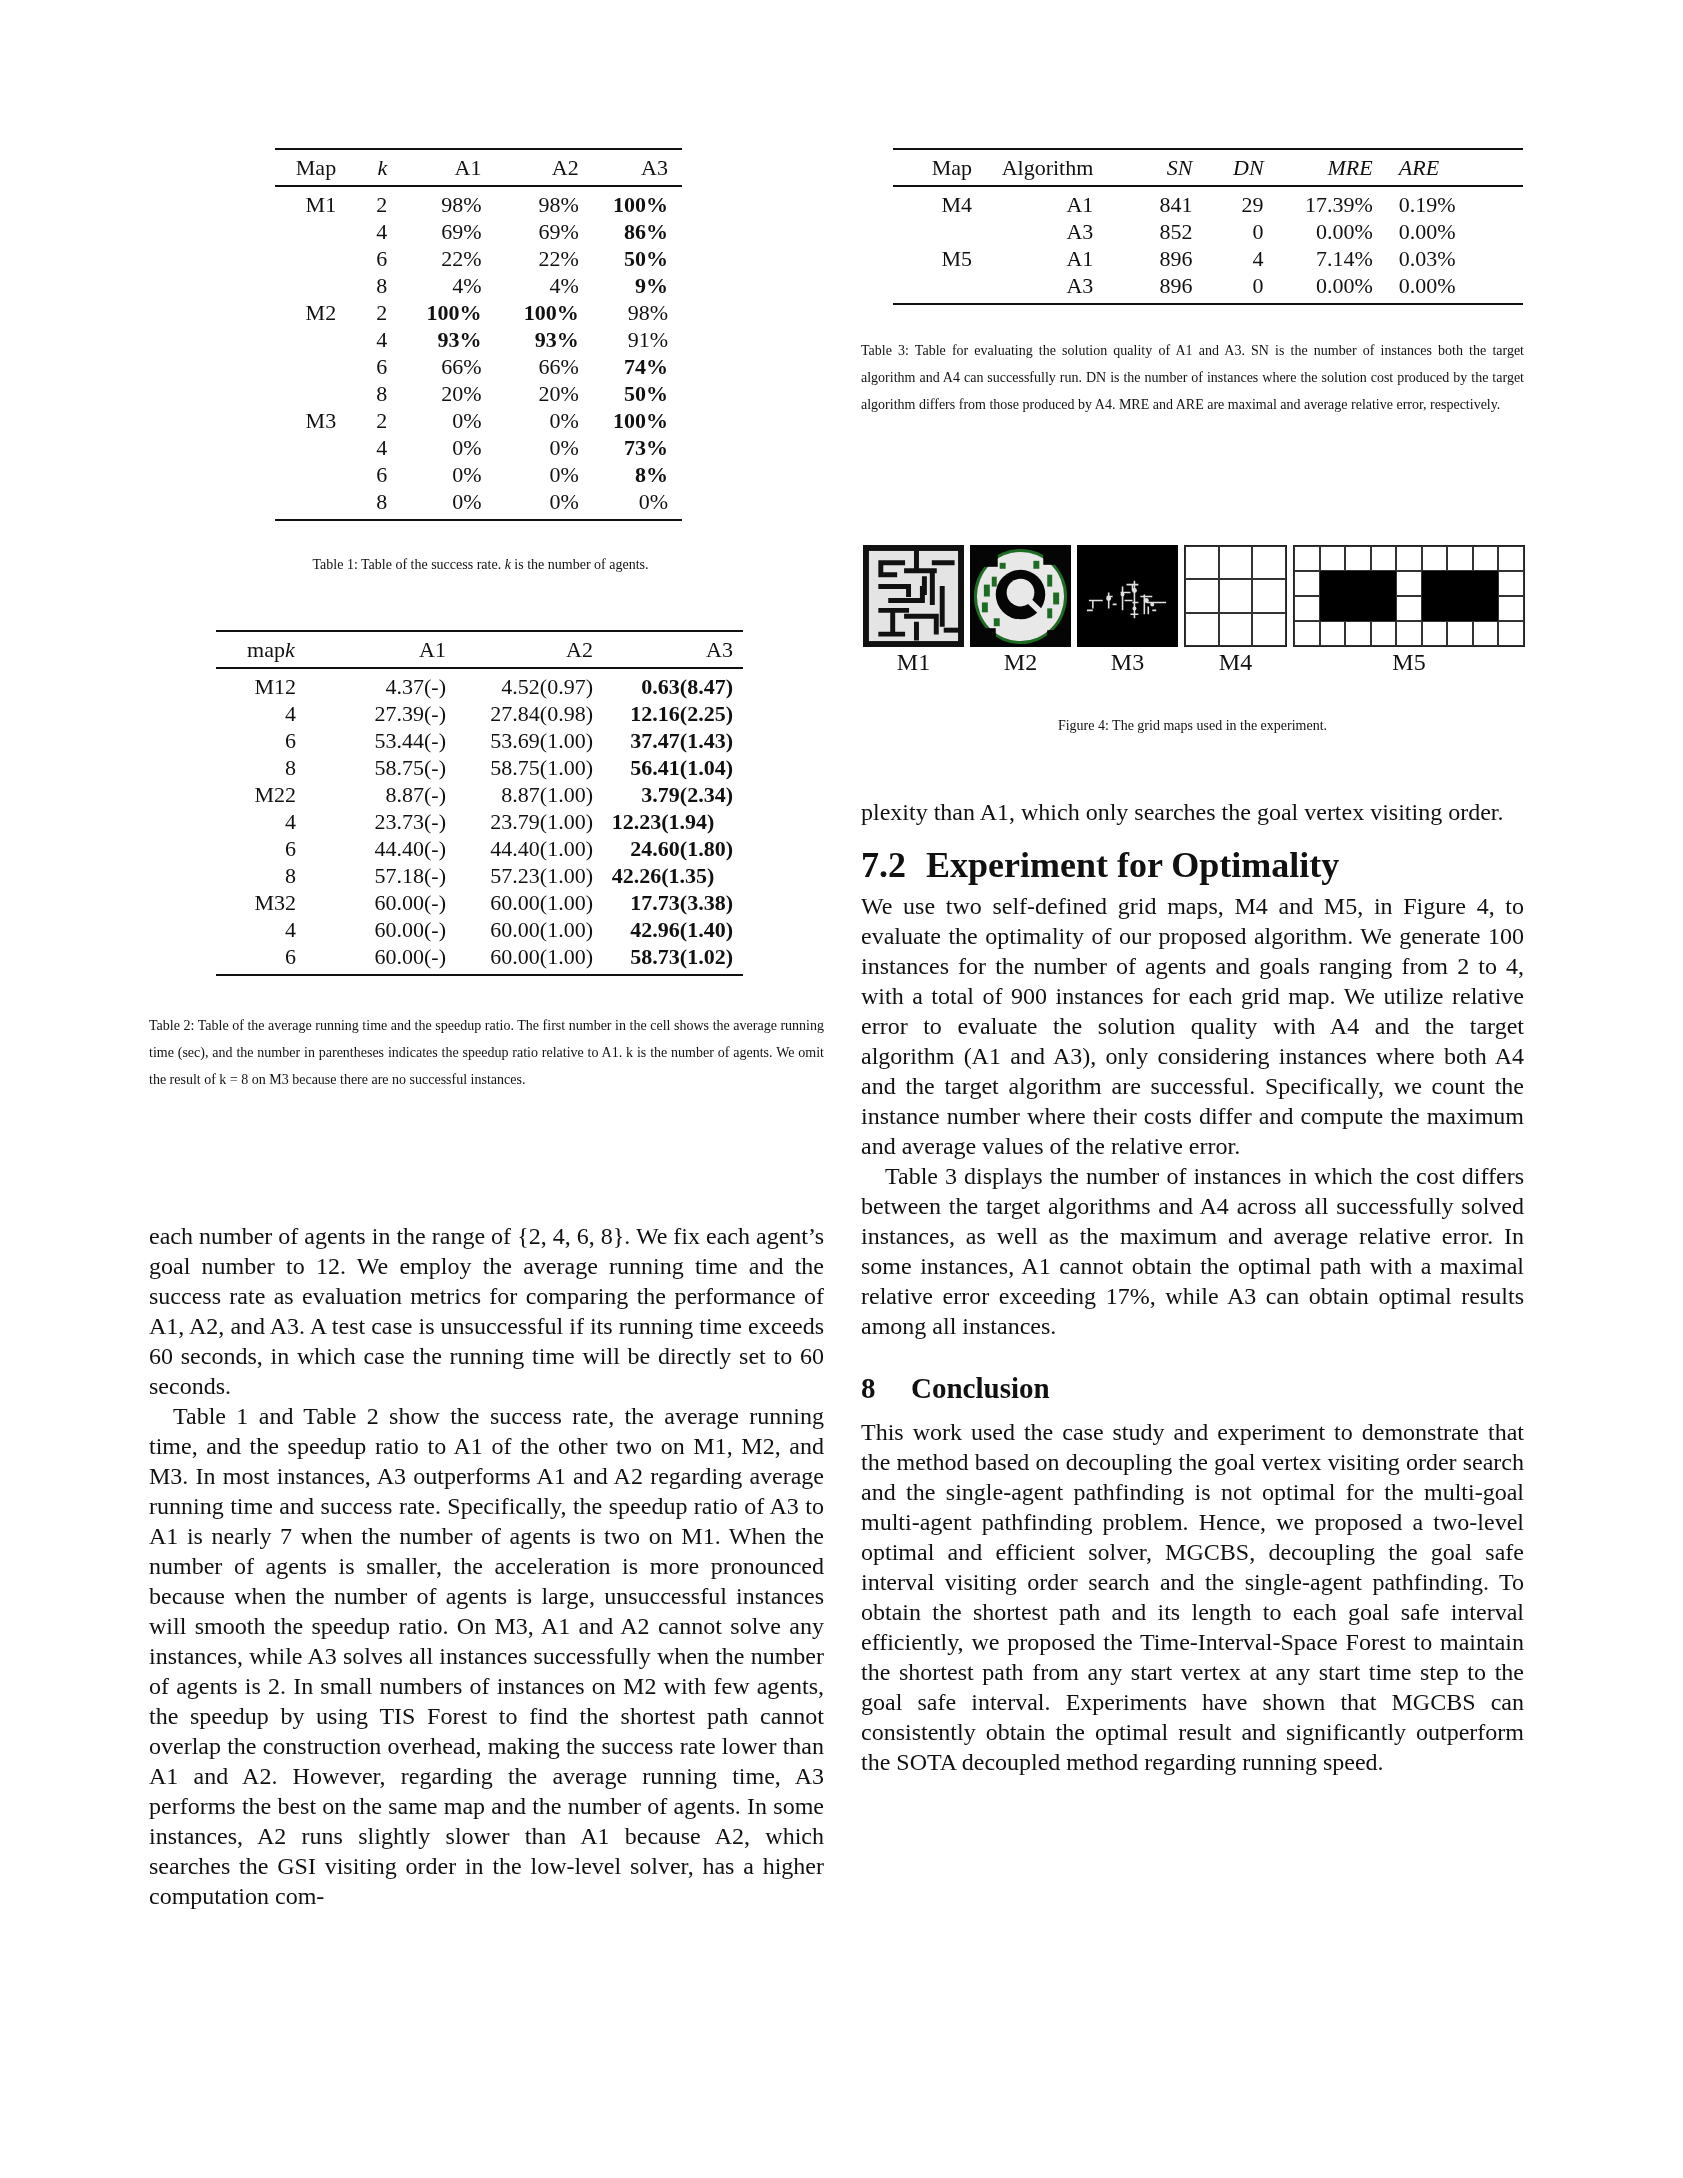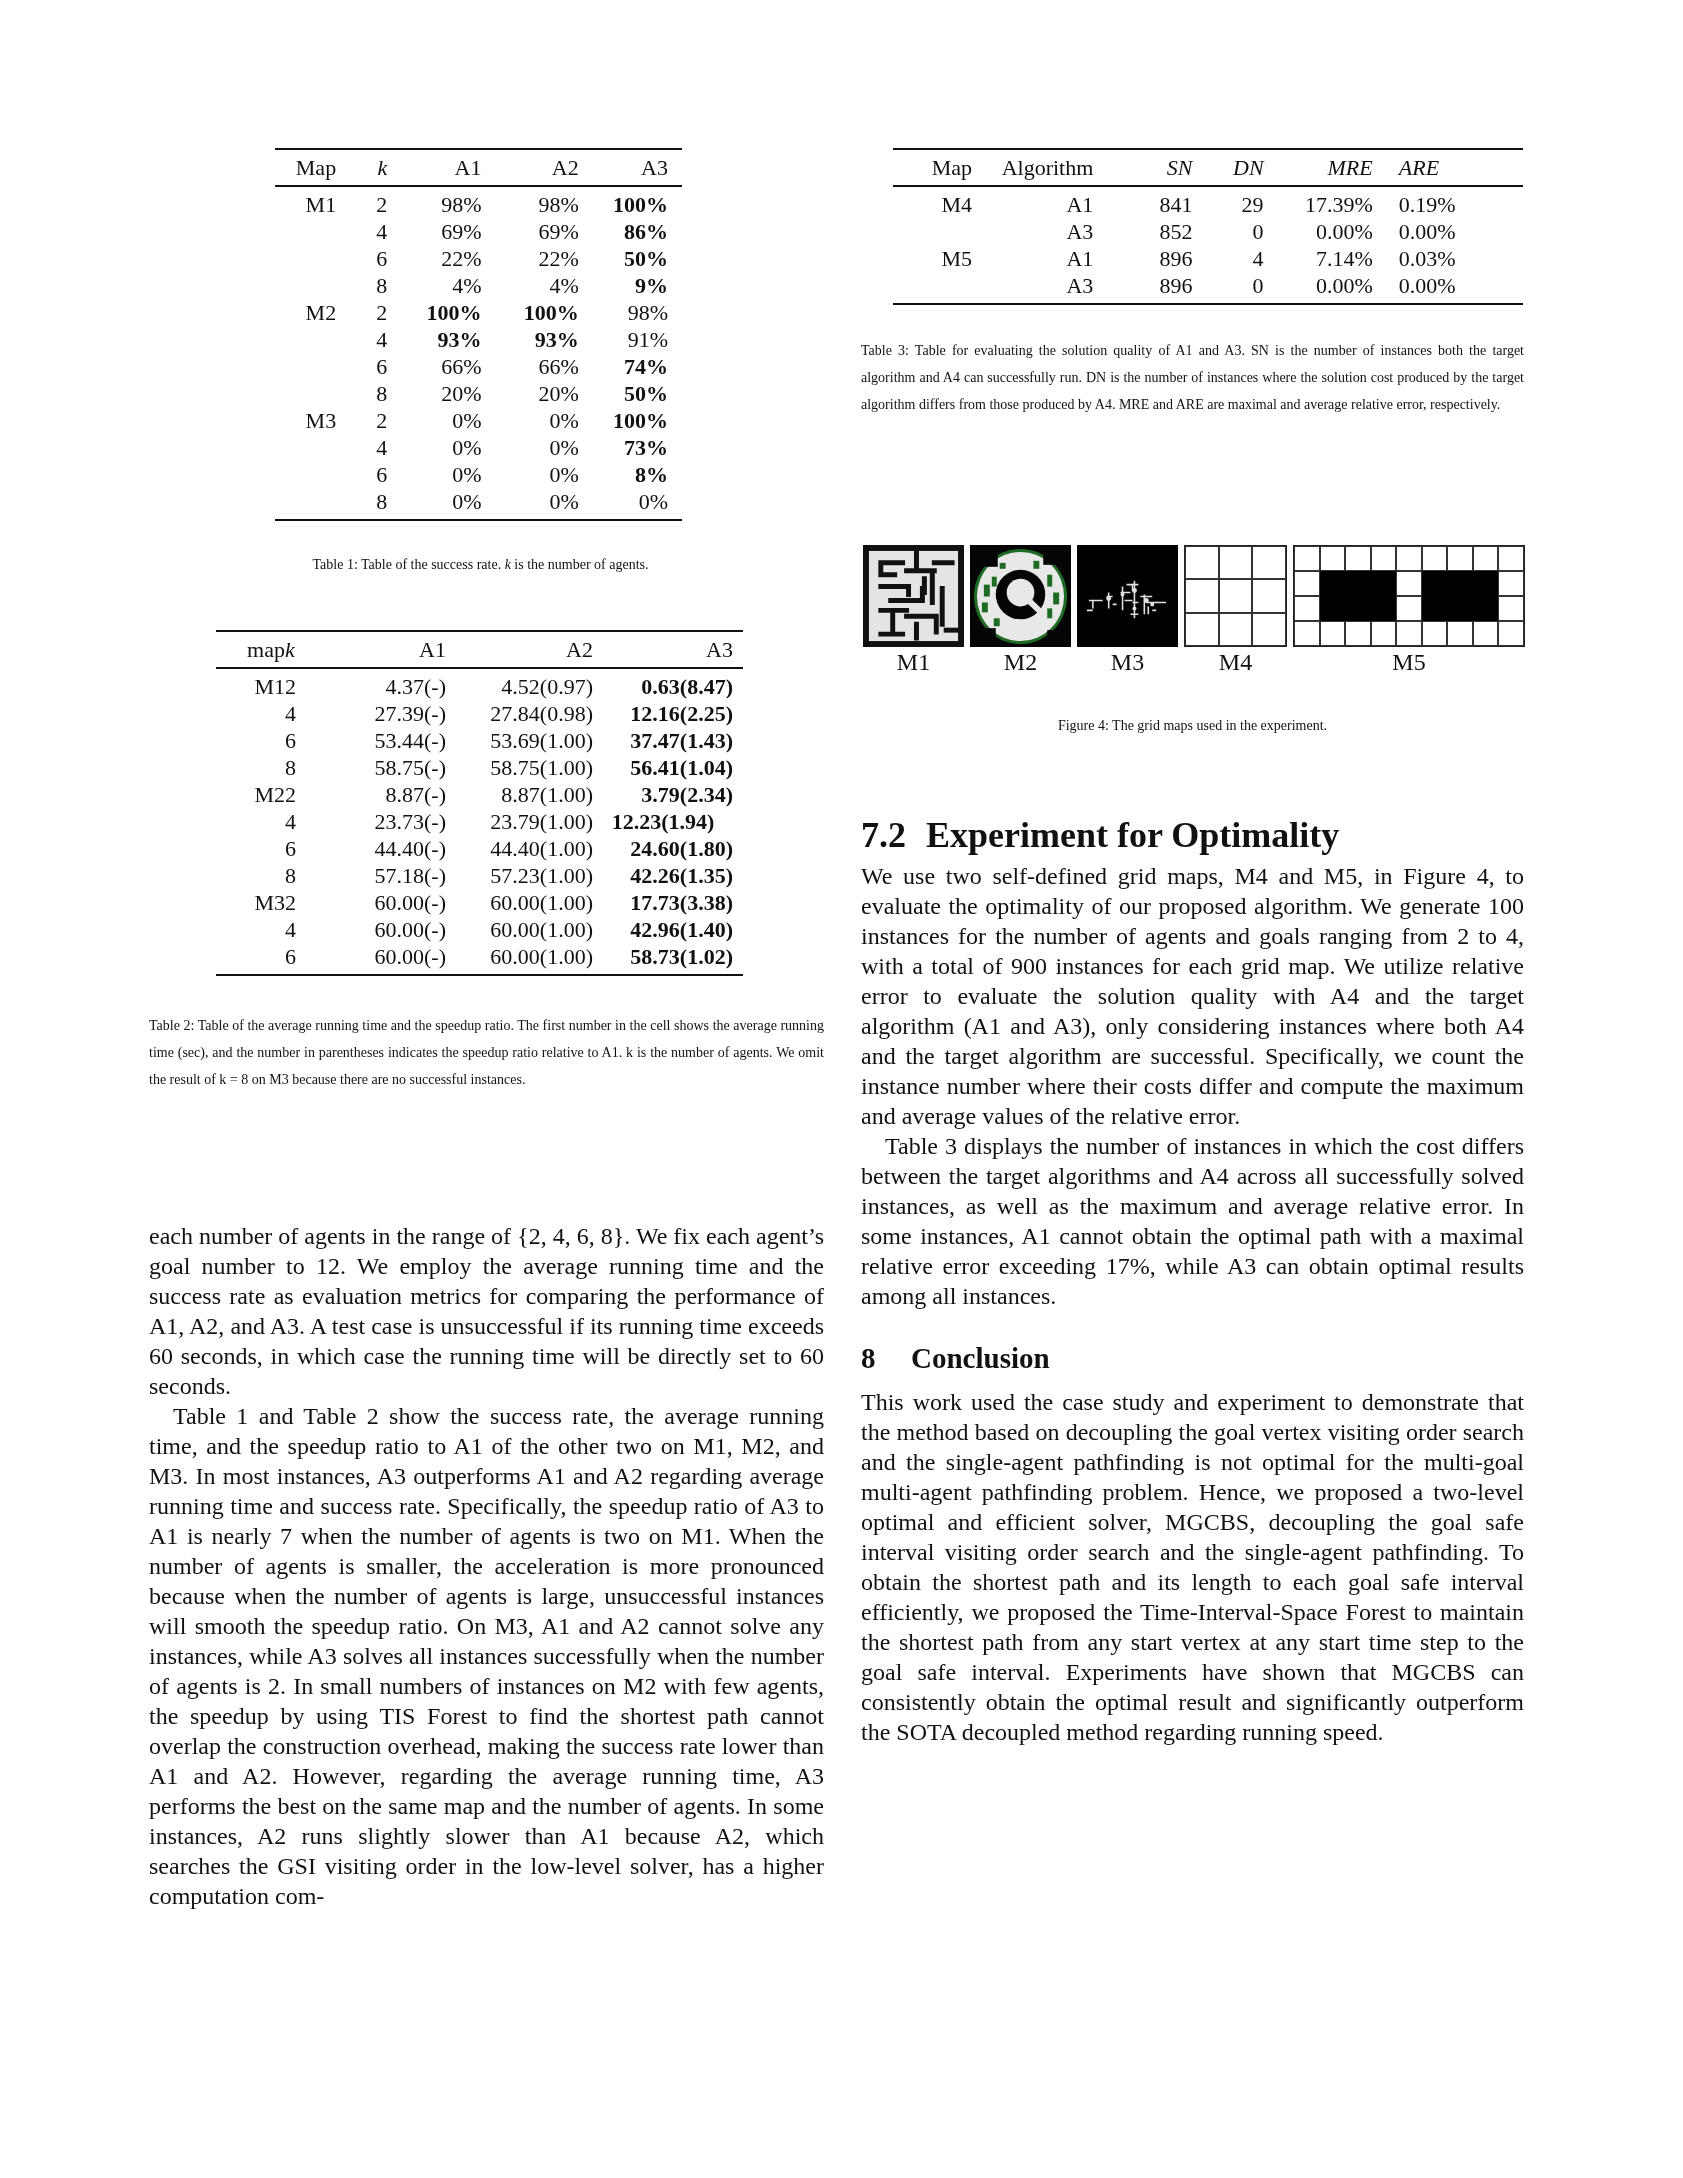--- a/index.html
+++ b/index.html
@@ -214,21 +214,21 @@
           <td class="l">6</td>
           <td class="r">44.40(-)</td>
           <td class="r">44.40(1.00)</td>
           <td class="r b" style="padding-right: 10px;">24.60(1.80)</td>
         </tr>
         <tr>
           <td class="c"></td>
           <td class="l">8</td>
           <td class="r">57.18(-)</td>
           <td class="r">57.23(1.00)</td>
-          <td class="r b" style="padding-right: 10px;">42.26(1.35)</td>
+          <td class="r b" style="padding-right: 10px; text-align: center;">42.26(1.35)</td>
         </tr>
         <tr>
           <td class="c">M3</td>
           <td class="l">2</td>
           <td class="r">60.00(-)</td>
           <td class="r">60.00(1.00)</td>
           <td class="r b" style="padding-right: 10px;">17.73(3.38)</td>
         </tr>
         <tr>
           <td class="c"></td>
@@ -427,20 +427,21 @@
 
   <div class="maplabel" style="left:2px; top:109px; width:101px;">M1</div>
   <div class="maplabel" style="left:109px; top:109px; width:101px;">M2</div>
   <div class="maplabel" style="left:216px; top:109px; width:101px;">M3</div>
   <div class="maplabel" style="left:323px; top:109px; width:103px;">M4</div>
   <div class="maplabel" style="left:432px; top:109px; width:232px;">M5</div>
 </div>
 <div class="abs caption center" style="left:861px; top:712px; width:663px;">Figure 4: The grid maps used in the experiment.</div>
 
 <div class="abs body" style="left:861px; top:797px; width:663px;">
+  <p>plexity than A1, which only searches the goal vertex visiting order.</p>
   <div class="sub" style="margin-top:22px; margin-bottom:10px;">
     <span class="num">7.2</span><span>Experiment for Optimality</span>
   </div>
   <p>We use two self-defined grid maps, M4 and M5, in Figure 4, to evaluate the optimality of our proposed algorithm. We generate 100 instances for the number of agents and goals ranging from 2 to 4, with a total of 900 instances for each grid map. We utilize relative error to evaluate the solution quality with A4 and the target algorithm (A1 and A3), only considering instances where both A4 and the target algorithm are successful. Specifically, we count the instance number where their costs differ and compute the maximum and average values of the relative error.</p>
   <p class="indent">Table 3 displays the number of instances in which the cost differs between the target algorithms and A4 across all successfully solved instances, as well as the maximum and average relative error. In some instances, A1 cannot obtain the optimal path with a maximal relative error exceeding 17%, while A3 can obtain optimal results among all instances.</p>
   <div class="sec" style="margin-top:30px; margin-bottom:12px;">
     <span class="num">8</span><span>Conclusion</span>
   </div>
   <p>This work used the case study and experiment to demonstrate that the method based on decoupling the goal vertex visiting order search and the single-agent pathfinding is not optimal for the multi-goal multi-agent pathfinding problem. Hence, we proposed a two-level optimal and efficient solver, MGCBS, decoupling the goal safe interval visiting order search and the single-agent pathfinding. To obtain the shortest path and its length to each goal safe interval efficiently, we proposed the Time-Interval-Space Forest to maintain the shortest path from any start vertex at any start time step to the goal safe interval. Experiments have shown that MGCBS can consistently obtain the optimal result and significantly outperform the SOTA decoupled method regarding running speed.</p>
 </div>

